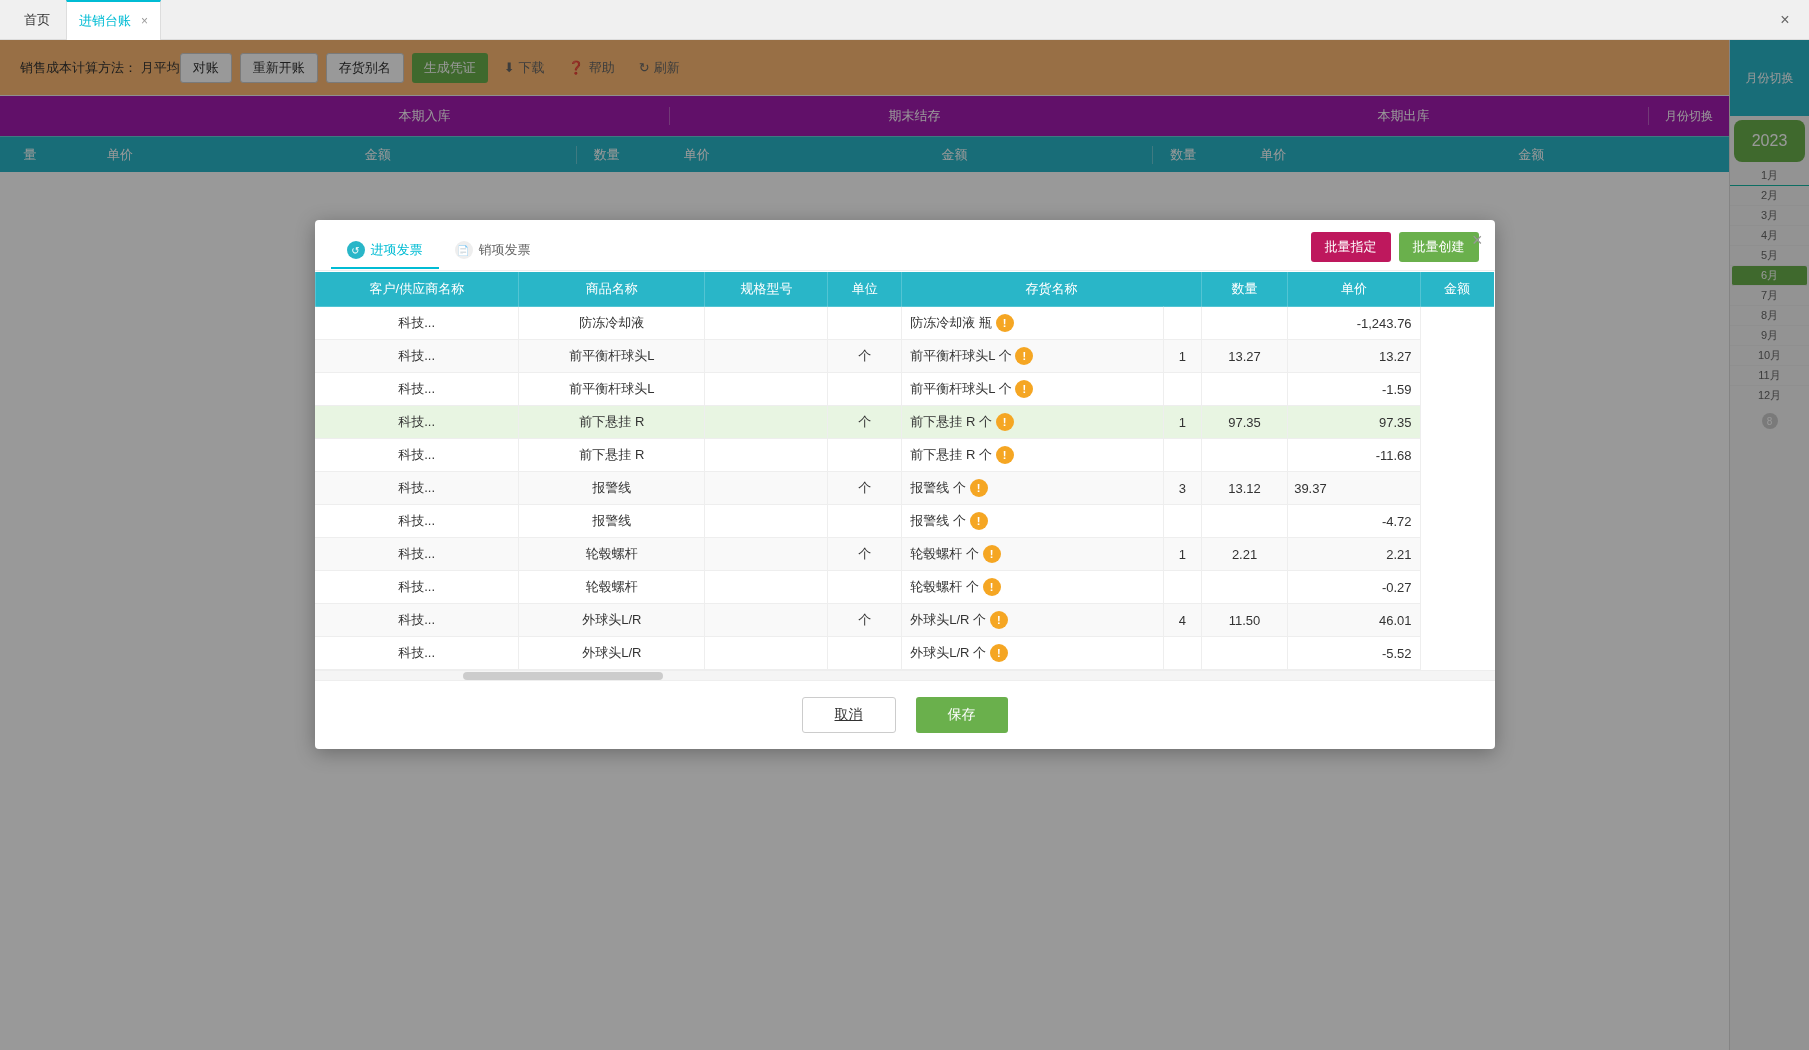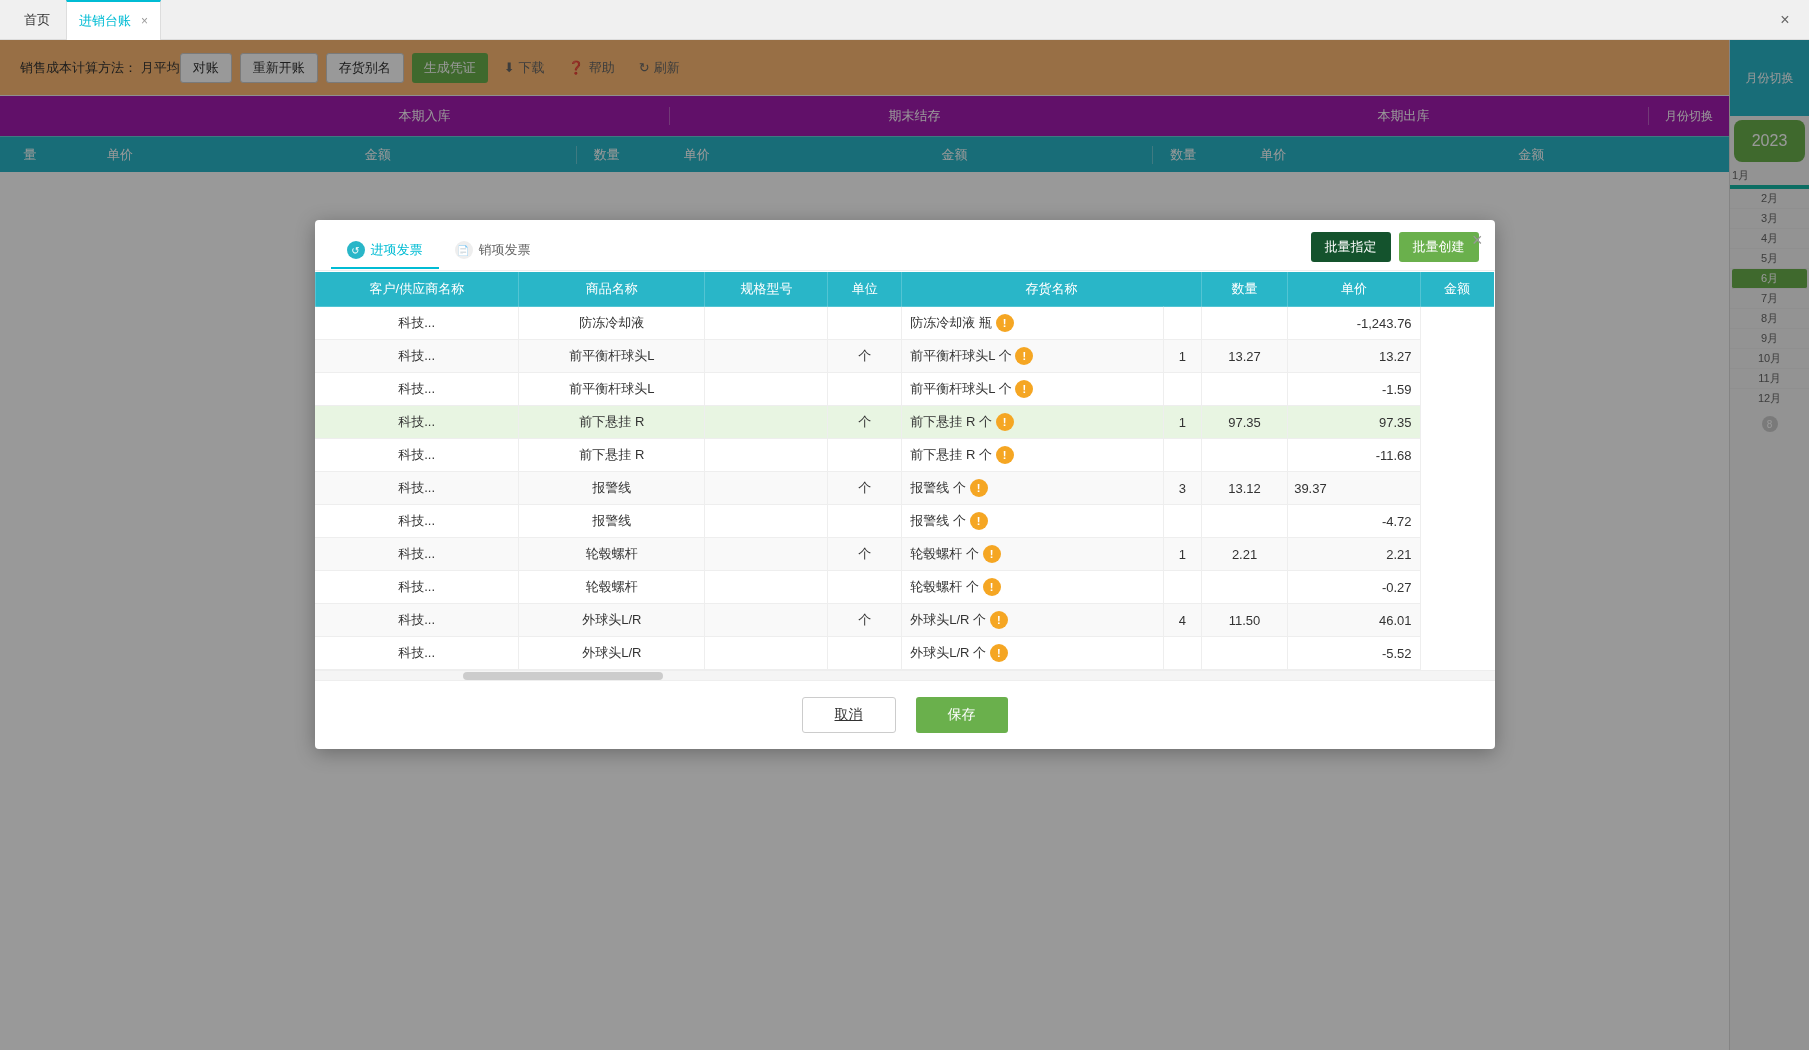--- a/index.html
+++ b/index.html
@@ -33,21 +33,21 @@
     .modal { background: #fff; border-radius: 4px; width: 1180px; margin-top: 180px; box-shadow: 0 4px 20px rgba(0,0,0,0.3); position: relative; }
     .modal-header { padding: 12px 16px 0; border-bottom: 1px solid #eee; position: relative; display: flex; align-items: center; gap: 0; }
     .modal-close { position: absolute; right: 12px; top: 10px; cursor: pointer; color: #999; font-size: 18px; background: none; border: none; }
 
     
     .modal-tab { padding: 8px 16px; cursor: pointer; font-size: 13px; border-bottom: 2px solid transparent; display: flex; align-items: center; gap: 6px; color: #666; }
     .modal-tab.active { border-bottom: 2px solid #00bcd4; color: #00bcd4; font-weight: 500; }
 
     
     .batch-btns { margin-left: auto; display: flex; gap: 8px; padding-bottom: 8px; align-items: flex-end; }
-    .btn-batch-assign { background: #14532d; color: #fff; border: none; padding: 6px 14px; border-radius: 3px; cursor: pointer; font-size: 13px; }
+    .btn-batch-assign { background: #be185d; color: #fff; border: none; padding: 6px 14px; border-radius: 3px; cursor: pointer; font-size: 13px; }
     .btn-batch-create { background: #6ab04c; color: #fff; border: none; padding: 6px 14px; border-radius: 3px; cursor: pointer; font-size: 13px; }
 
     
     .modal-table { width: 100%; border-collapse: collapse; }
     .modal-table th { background: #29b6c8; color: #fff; padding: 8px 6px; text-align: center; font-size: 13px; font-weight: normal; border: 1px solid rgba(255,255,255,0.2); }
     .modal-table td { padding: 7px 6px; text-align: center; font-size: 13px; border-bottom: 1px solid #eee; border-right: 1px solid #eee; color: #333; }
     .modal-table tr:nth-child(even) { background: #f9f9f9; }
     .modal-table tr.highlighted { background: #e8f5e2; }
 
     .warn-icon { display: inline-flex; align-items: center; justify-content: center; width: 18px; height: 18px; border-radius: 50%; background: #f5a623; color: #fff; font-size: 11px; font-weight: bold; }
@@ -119,21 +119,21 @@
     <div style="flex:1; text-align:center; color:#fff; font-size:13px;">金额</div>
   </div>
 
   <div style="padding:0; margin-right:80px; background:#fff;">
     <div style="height:200px; background:#fff; opacity:0.3;"></div>
   </div>
 
   <div style="position:absolute; right:0; top:0; width:80px; height:100%; background:#f5f5f5; border-left:1px solid #ddd;">
     <div style="background:#29b6c8; color:#fff; text-align:center; padding:8px 4px; font-size:12px; height:76px; display:flex; align-items:center; justify-content:center;">月份切换</div>
     <div style="background:#6ab04c; color:#fff; text-align:center; padding:12px; font-size:16px; border-radius:8px; margin:4px; cursor:pointer;">2023</div>
-    <div style="font-size:11px; color:#666; padding:2px; border-bottom:4px solid #14b8a6;">1月</div>
+    <div style="font-size:11px; color:#666; text-align:center; padding:2px; border-bottom:1px solid #14b8a6;">1月</div>
     <div style="font-size:11px; color:#666; text-align:center; padding:2px; border-bottom:1px solid #eee;">2月</div>
     <div style="font-size:11px; color:#666; text-align:center; padding:2px; border-bottom:1px solid #eee;">3月</div>
     <div style="font-size:11px; color:#666; text-align:center; padding:2px; border-bottom:1px solid #eee;">4月</div>
     <div style="font-size:11px; color:#666; text-align:center; padding:2px; border-bottom:1px solid #eee;">5月</div>
     <div style="font-size:11px; background:#6ab04c; color:#fff; text-align:center; padding:2px; border-bottom:1px solid #eee; border-radius:2px; margin:0 2px;">6月</div>
     <div style="font-size:11px; color:#666; text-align:center; padding:2px; border-bottom:1px solid #eee;">7月</div>
     <div style="font-size:11px; color:#666; text-align:center; padding:2px; border-bottom:1px solid #eee;">8月</div>
     <div style="font-size:11px; color:#666; text-align:center; padding:2px; border-bottom:1px solid #eee;">9月</div>
     <div style="font-size:11px; color:#666; text-align:center; padding:2px; border-bottom:1px solid #eee;">10月</div>
     <div style="font-size:11px; color:#666; text-align:center; padding:2px; border-bottom:1px solid #eee;">11月</div>

